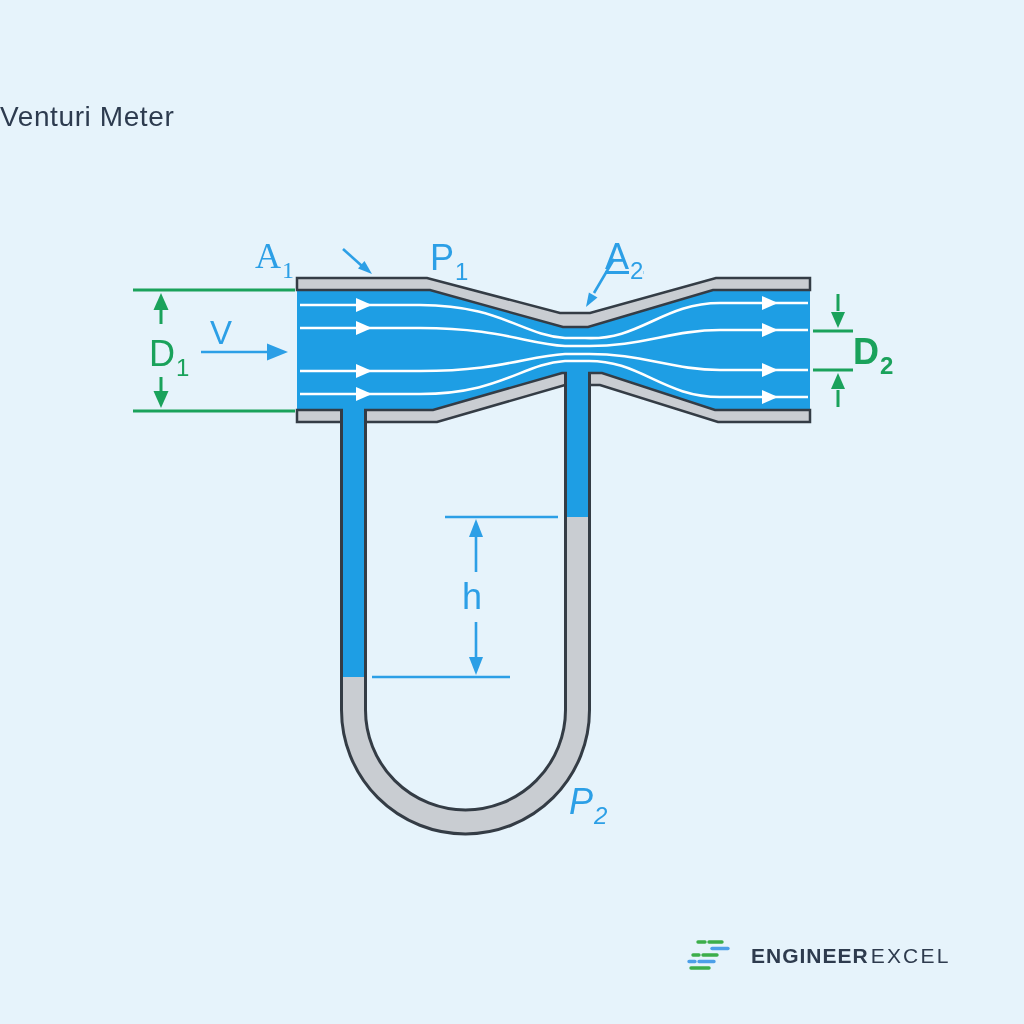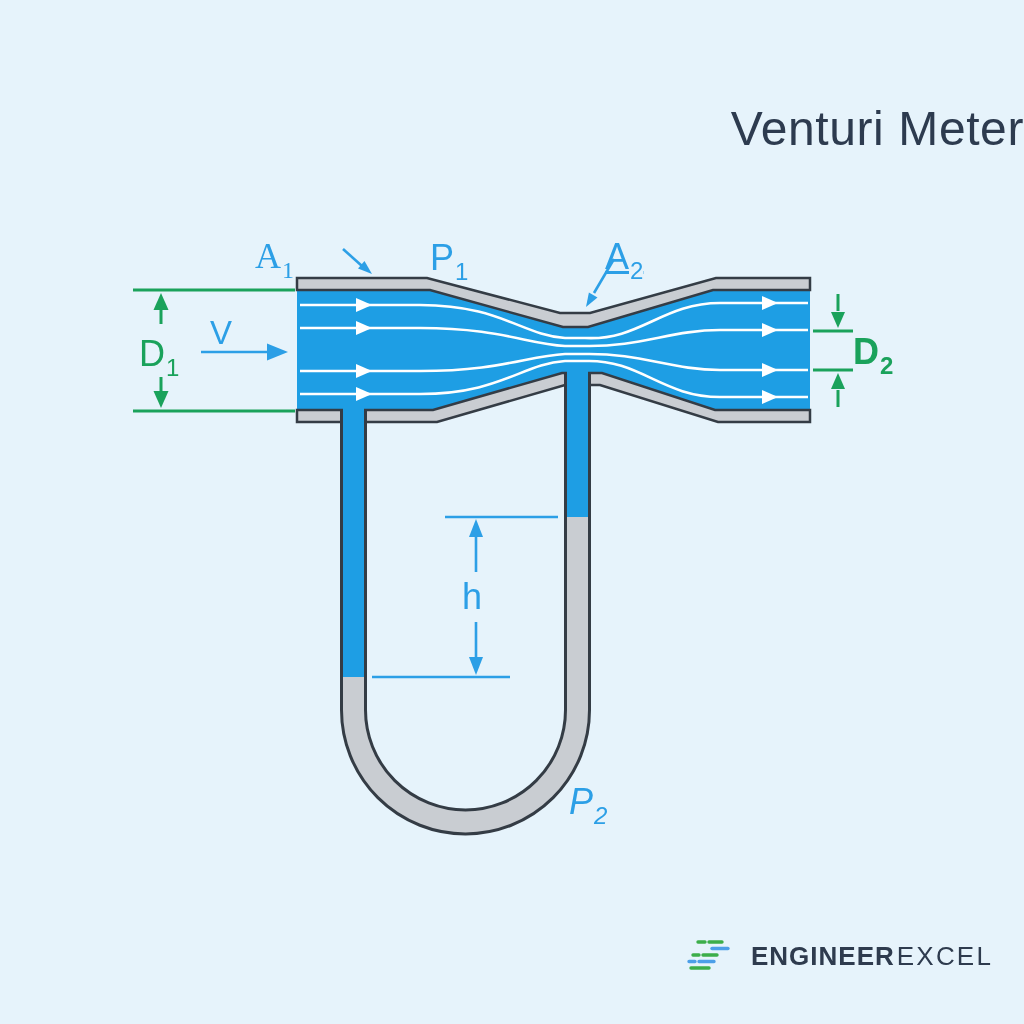--- a/index.html
+++ b/index.html
@@ -4,21 +4,21 @@
 <style>
   html,body { margin:0; padding:0; }
   .stage {
     position:relative; width:1024px; height:1024px;
     background: var(--background, #E6F3FB);
     font-family:"Liberation Sans", sans-serif;
     overflow:hidden;
   }
   .title {
     position:absolute; top:101px; left:0; right:0;
-    text-align:right; font-size:48px; font-weight:500;
+    text-align:left; font-size:28px; font-weight:500;
     letter-spacing:0.6px; color:var(--title-navy,#2D3B4F);
   }
   svg.diagram { position:absolute; left:0; top:0; }
 
   
   .fluid      { fill:var(--fluid-blue); }
   .wall       { fill:var(--wall-gray); stroke:var(--wall-outline); stroke-width:2.5; stroke-linejoin:miter; }
   .sline      { stroke:var(--streamline-white,#fff); stroke-width:2.6; fill:none; }
   .sarrow     { fill:var(--streamline-white,#fff); }
   .tube-dark  { stroke:var(--wall-outline); stroke-width:27; fill:none; }
@@ -28,21 +28,21 @@
   .ghead      { fill:var(--dimension-green); }
   .bdim       { stroke:var(--label-blue); stroke-width:2.6; fill:none; }
   .bhead      { fill:var(--label-blue); }
 
   .lbl { position:absolute; font-size:36px; line-height:1; font-weight:400; }
   .lbl .sub { font-size:24px; position:relative; top:10px; margin-left:1px; }
   .blue  { color:var(--label-blue); }
   .green { color:var(--dimension-green); }
 
   .logo { position:absolute; left:686px; top:938px; display:flex; align-items:center; gap:9px; }
-  .logo-text { font-size:26px; color:var(--logo-text); white-space:nowrap; }
+  .logo-text { font-size:21px; color:var(--logo-text); white-space:nowrap; }
   .logo-bold  { font-weight:700; letter-spacing:1px; }
   .logo-light { font-weight:400; letter-spacing:2.2px; margin-left:2px; }
 </style>
 </head>
 <body>
 
 <div class="stage">
 
   <div class="title">Venturi Meter</div>
 
@@ -121,21 +121,21 @@
   </svg>
 
   <div class="lbl blue" style="left:255px; top:238px;font-family:Liberation Serif, serif;"><span>A</span><span class="sub">1</span></div>
 
   <div class="lbl blue" style="left:430px; top:240px;"><span>P</span><span class="sub">1</span></div>
 
   <div class="lbl blue" style="left:605px; top:239px;text-decoration:underline;"><span>A</span><span class="sub">2</span></div>
 
   <div class="lbl blue" style="left:210px; top:316px; font-size:33px;"><span>V</span></div>
 
-  <div class="lbl green" style="left:139px; top:336px;"><span>D</span><span class="sub">1</span></div>
+  <div class="lbl green" style="left:149px; top:336px;"><span>D</span><span class="sub">1</span></div>
 
   <div class="lbl green" style="left:853px; top:334px;font-weight:bold;"><span>D</span><span class="sub">2</span></div>
 
   <div class="lbl blue" style="left:462px; top:579px;"><span>h</span></div>
 
   <div class="lbl blue" style="left:569px; top:784px;font-style:italic;"><span>P</span><span class="sub">2</span></div>
 
   <div class="logo">
     <svg width="56" height="36" viewBox="0 0 56 36">
       <g stroke-width="3.4" stroke-linecap="round" fill="none">

